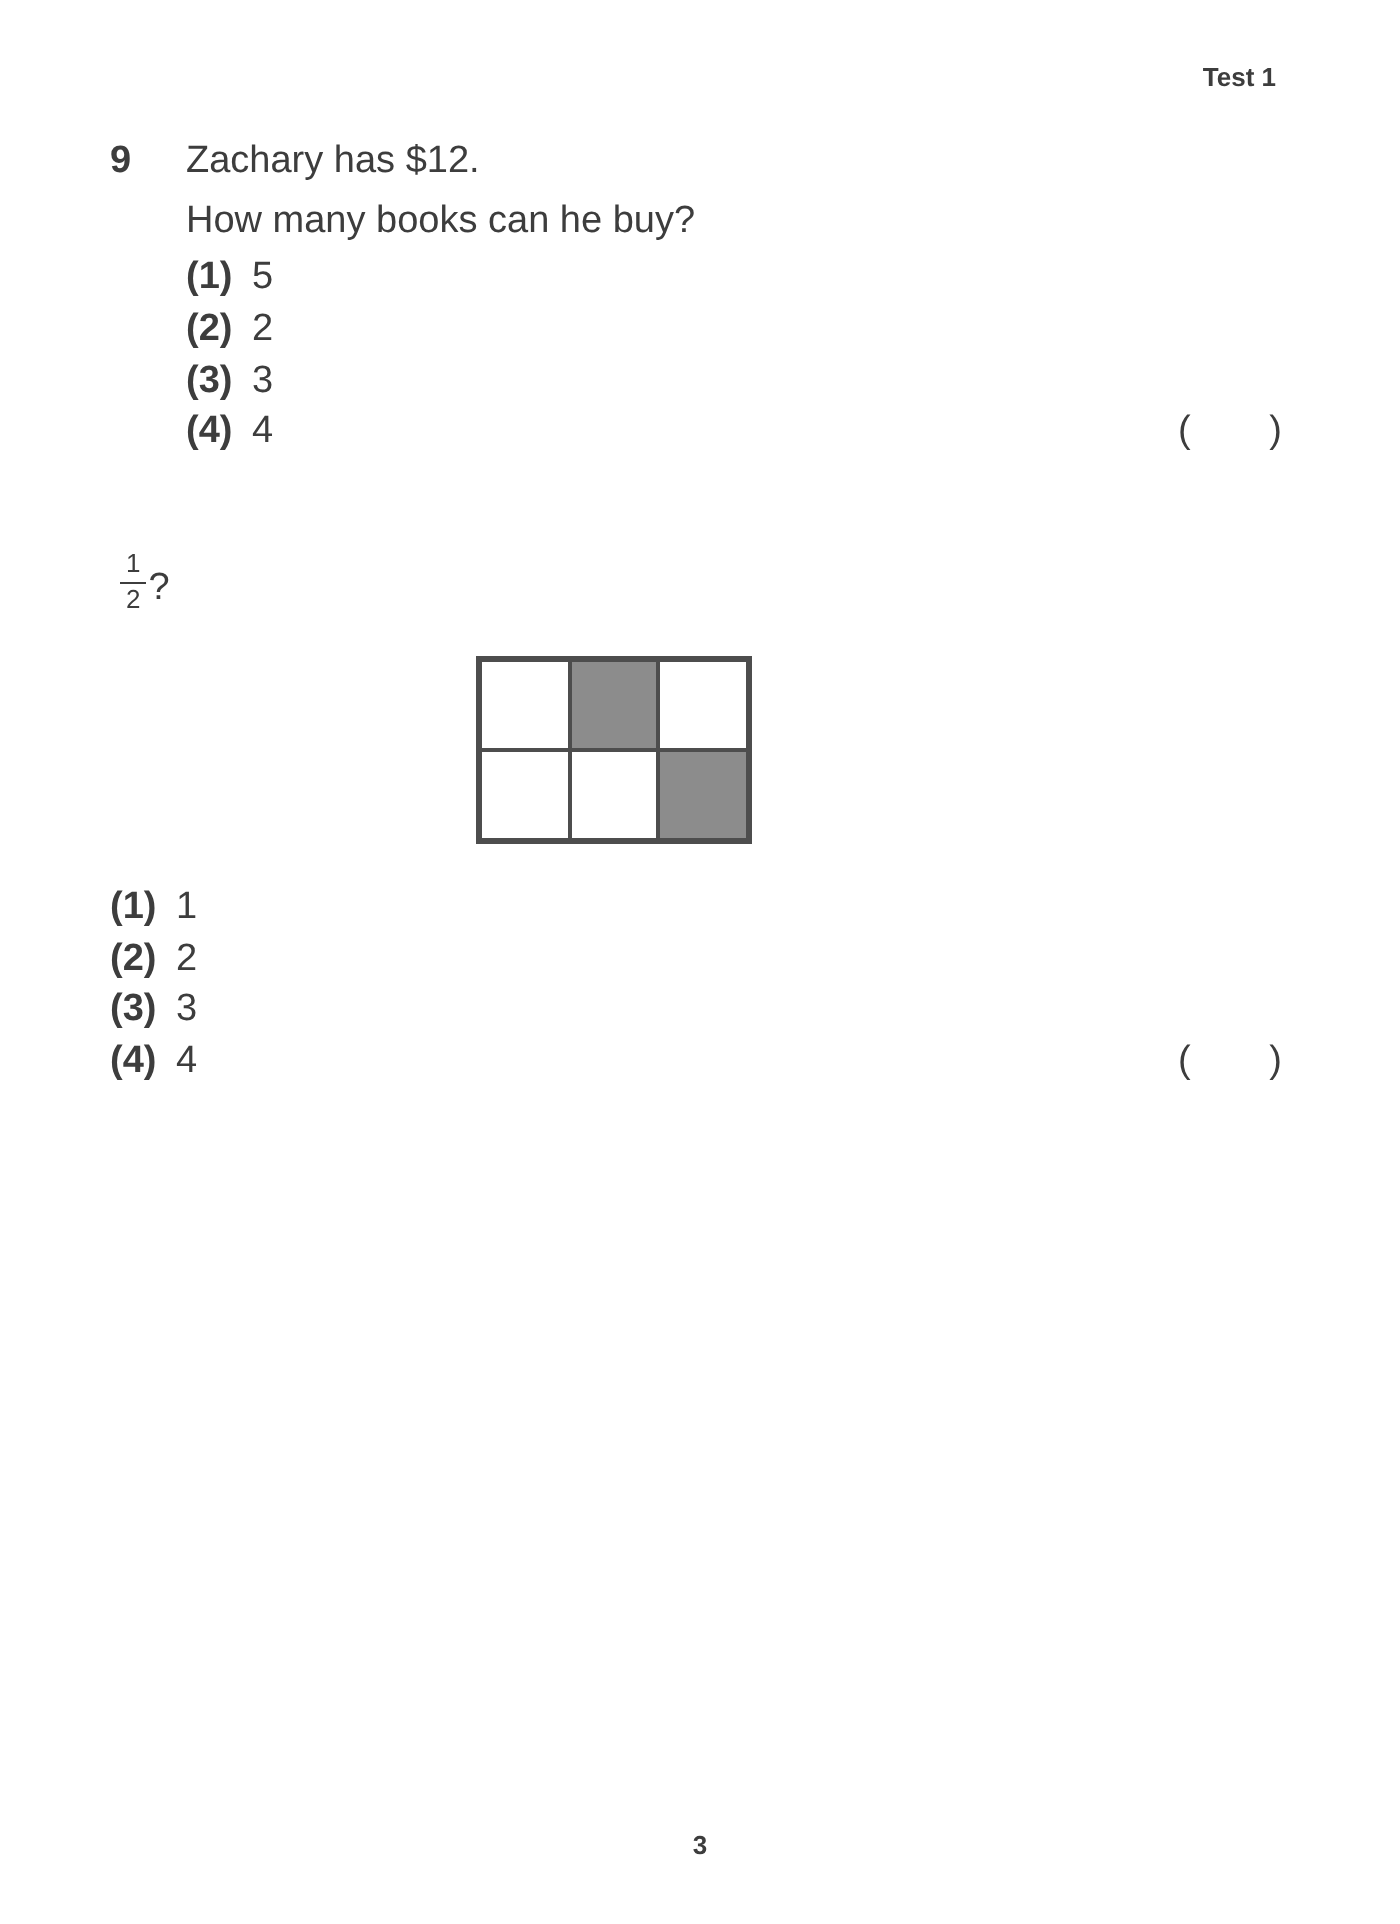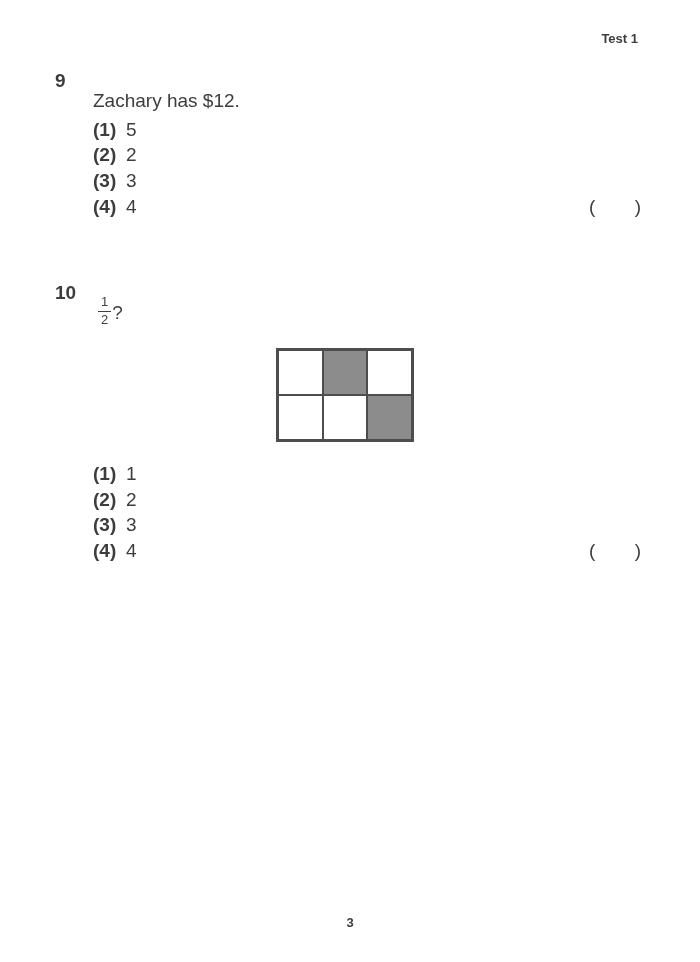--- a/index.html
+++ b/index.html
@@ -29,21 +29,21 @@
   .question.q10 { top: 278px; }
   .q-row { display: flex; }
   .q-num {
     width: 38px;
     flex: 0 0 38px;
     font-weight: 700;
     font-size: 19px;
     line-height: 29.5px;
   }
   .q10 .q-num { line-height: 30px; }
-  .q-body { flex: 1; margin-top: 20px; }
+  .q-body { flex: 1; }
   .q-line {
     font-size: 19px;
     line-height: 29.5px;
     white-space: nowrap;
   }
   .q10 .q-line { line-height: 30px; }
   .fraction {
     display: inline-flex;
     flex-direction: column;
     align-items: center;
@@ -102,20 +102,21 @@
 
 <div class="page">
 
   <div class="test-label">Test 1</div>
 
   <section class="question q9">
     <div class="q-row">
       <div class="q-num">9</div>
       <div class="q-body">
         <p class="q-line">Zachary has $12.</p>
+        <p class="q-line">How many books can he buy?</p>
         <div class="options">
           <div class="option-row">
             <span class="opt-label">(1)</span>
             <span class="opt-value">5</span>
           </div>
           <div class="option-row">
             <span class="opt-label">(2)</span>
             <span class="opt-value">2</span>
           </div>
           <div class="option-row">
@@ -130,21 +131,20 @@
               <span>)</span>
             </span>
           </div>
         </div>
       </div>
     </div>
   </section>
 
   <section class="question q10">
     <div class="q-row">
-      <div class="q-num">10</div>
       <div class="q-body">
         <p class="q-line"><span class="fraction">
               <span class="frac-num">1</span>
               <span class="frac-den">2</span>
             </span><span>?</span></p>
         <div class="figure-grid" style="grid-template-columns: repeat(3, 1fr);">
             <div class="grid-cell" style="border-color: rgb(77, 77, 77); background: rgb(255, 255, 255);"></div>
             <div class="grid-cell" style="border-color: rgb(77, 77, 77); background: rgb(140, 140, 140);"></div>
             <div class="grid-cell" style="border-color: rgb(77, 77, 77); background: rgb(255, 255, 255);"></div>
             <div class="grid-cell" style="border-color: rgb(77, 77, 77); background: rgb(255, 255, 255);"></div>

